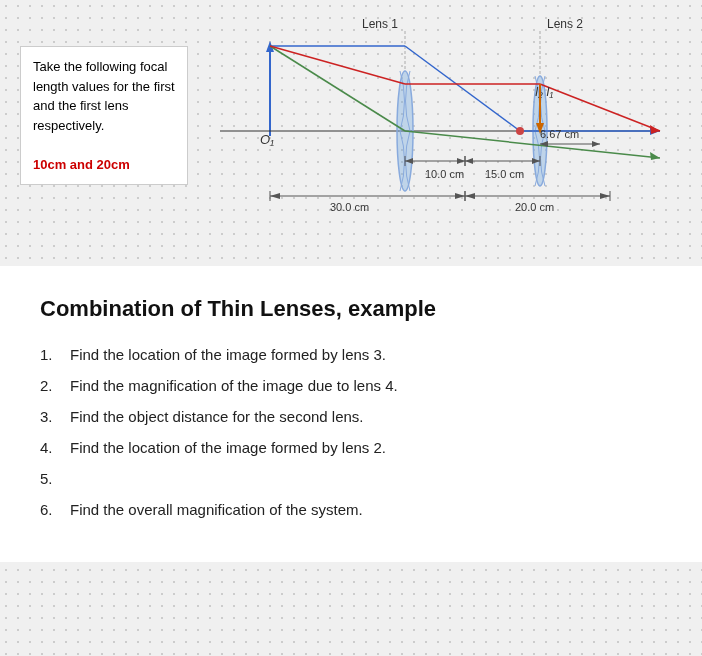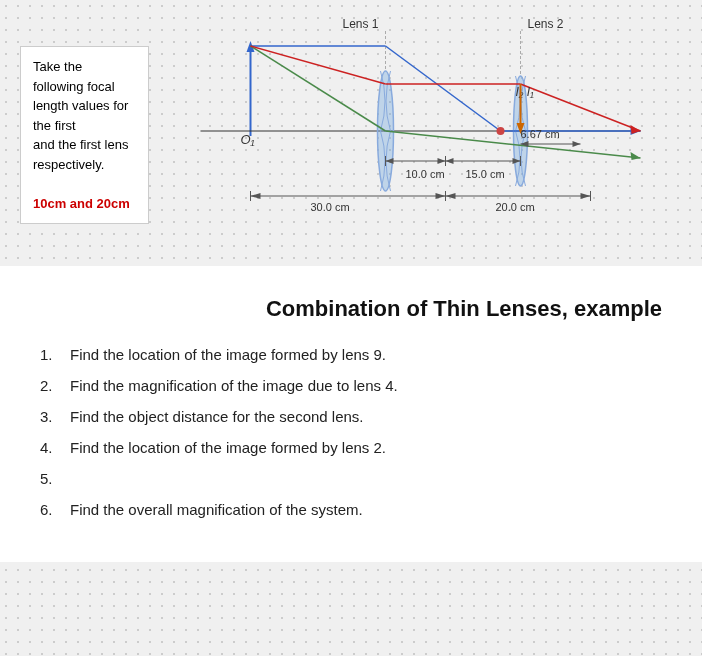--- a/index.html
+++ b/index.html
@@ -20,21 +20,21 @@
       display: flex;
       align-items: flex-start;
       gap: 10px;
       min-height: 260px;
     }
 
     .text-box {
       background: white;
       border: 1px solid #ccc;
       padding: 10px 12px;
-      width: 129px;
+      width: 168px;
       min-height: 100px;
       font-size: 13px;
       line-height: 1.5;
       flex-shrink: 0;
       margin-top: 30px;
     }
 
     .text-box .highlight {
       color: #cc0000;
       font-weight: bold;
@@ -45,21 +45,21 @@
       position: relative;
       height: 230px;
     }
 
     .bottom-section {
       background: white;
       padding: 30px 40px 30px 40px;
     }
 
     .bottom-section h2 {
-      text-align: right;
+      text-align: left;
       font-size: 22px;
       font-weight: bold;
       margin-bottom: 24px;
       color: #111;
     }
 
     .bottom-section ol {
       list-style: none;
       padding: 0;
     }
@@ -189,21 +189,21 @@
     </svg>
   </div>
 </div>
 
 <div class="bottom-section">
   <h2>Combination of Thin Lenses, example</h2>
   <ol>
 
   <li>
         <span class="num">1.</span>
-        <span>Find the location of the image formed by lens 9.</span>
+        <span>Find the location of the image formed by lens 3.</span>
       </li>
       <li>
         <span class="num">2.</span>
         <span>Find the magnification of the image due to lens 4.</span>
       </li>
       <li>
         <span class="num">3.</span>
         <span>Find the object distance for the second lens.</span>
       </li>
       <li>

